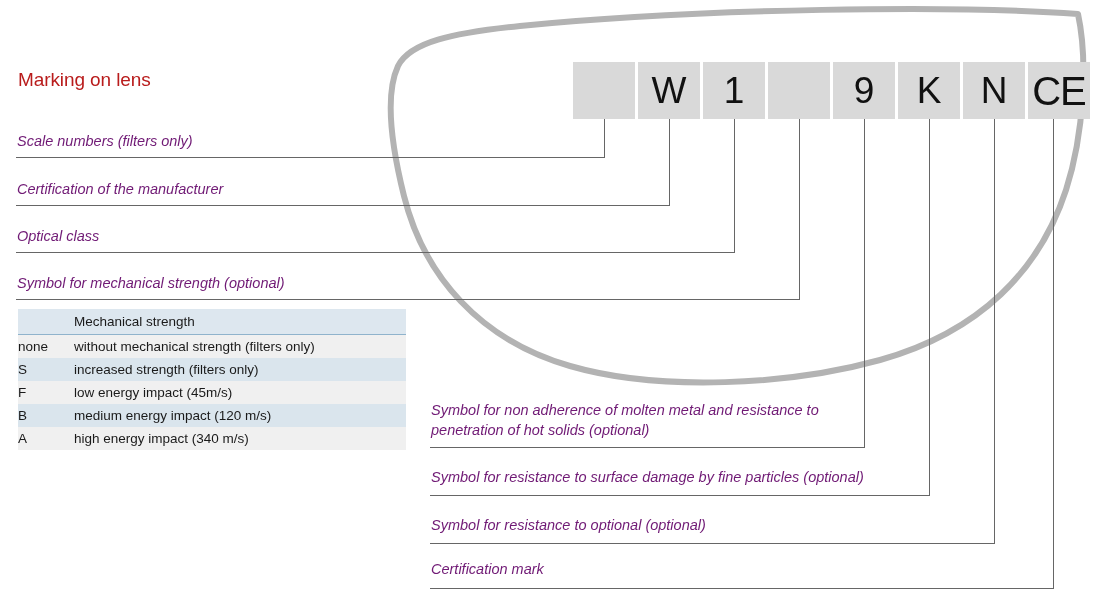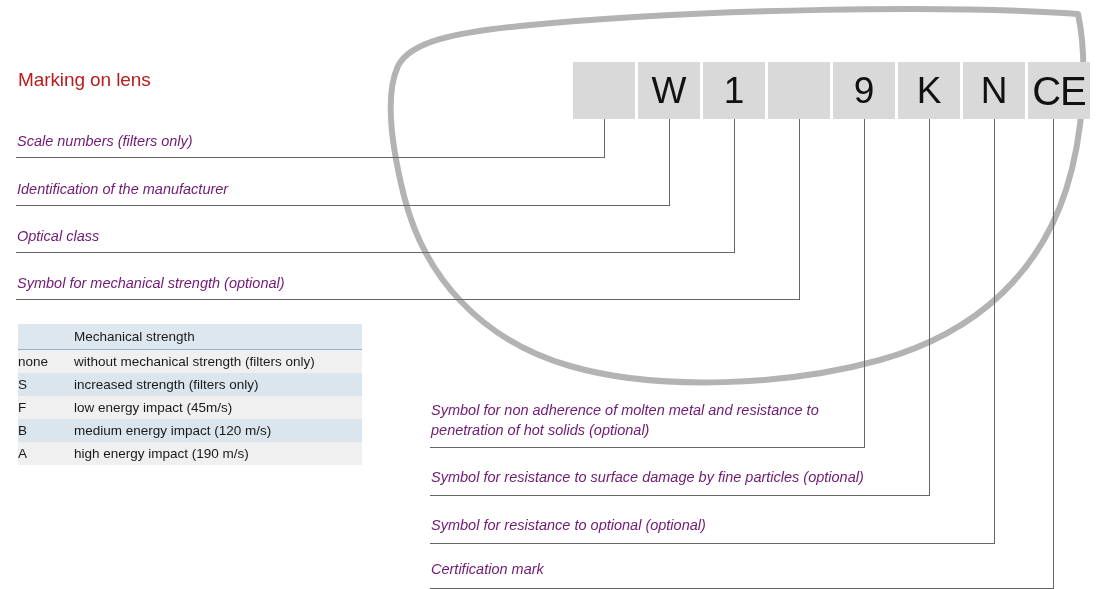--- a/index.html
+++ b/index.html
@@ -47,22 +47,22 @@
     font-style:italic;
     font-size:14.5px;
     color:#701a75;
     white-space:nowrap;
   }
   .lead-label.wrap{white-space:normal;line-height:1.35;}
 
   
   .tbl{
     position:absolute;
-    left:18px;top:324px;
-    width:344px;
+    left:18px;top:309px;
+    width:388px;
     border-collapse:collapse;
     font-size:13.5px;
   }
   .tbl td{
     padding:3px 0 3px 0;
     height:17px;
     vertical-align:middle;
     color:#1a1a1a;
   }
   .tbl td.c1{width:56px;padding-left:0;}
@@ -113,21 +113,21 @@
     <div class="mark-box">W</div>
     <div class="mark-box">1</div>
     <div class="mark-box"></div>
     <div class="mark-box">9</div>
     <div class="mark-box">K</div>
     <div class="mark-box">N</div>
     <div class="mark-box ce">CE</div>
   </div>
 
   <div class="lead-label" style="left:17px;top:133px;">Scale numbers (filters only)</div>
-  <div class="lead-label" style="left:17px;top:181px;">Identification of the manufacturer</div>
+  <div class="lead-label" style="left:17px;top:181px;">Certification of the manufacturer</div>
   <div class="lead-label" style="left:17px;top:228px;">Optical class</div>
   <div class="lead-label" style="left:17px;top:275px;">Symbol for mechanical strength (optional)</div>
 
   <div class="lead-label wrap" style="left:431px;top:401px;width:430px;">Symbol for non adherence of molten metal and resistance to penetration of hot solids (optional)</div>
   <div class="lead-label" style="left:431px;top:469px;">Symbol for resistance to surface damage by fine particles (optional)</div>
   <div class="lead-label" style="left:431px;top:517px;">Symbol for resistance to optional (optional)</div>
   <div class="lead-label" style="left:431px;top:561px;">Certification mark</div>
 
   <table class="tbl">
     <tbody>
@@ -146,18 +146,18 @@
       <tr class="gray">
         <td class="c1">F</td>
         <td class="c2">low energy impact (45m/s)</td>
       </tr>
       <tr class="blue">
         <td class="c1">B</td>
         <td class="c2">medium energy impact (120 m/s)</td>
       </tr>
       <tr class="gray">
         <td class="c1">A</td>
-        <td class="c2">high energy impact (190 m/s)</td>
+        <td class="c2">high energy impact (340 m/s)</td>
       </tr>
     </tbody>
   </table>
 
 </div>
 
 </body></html>

